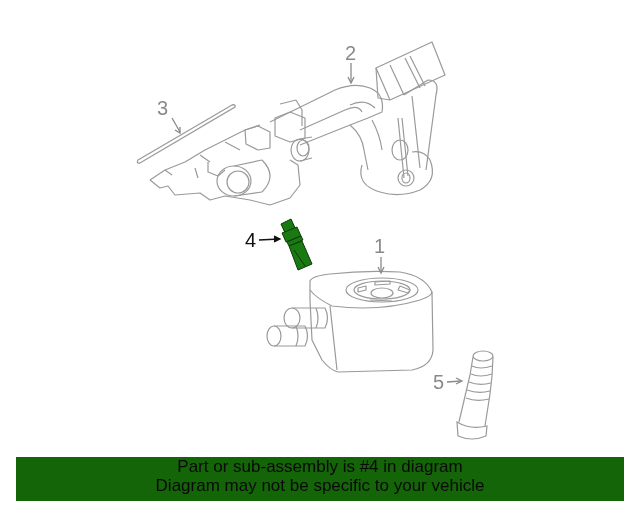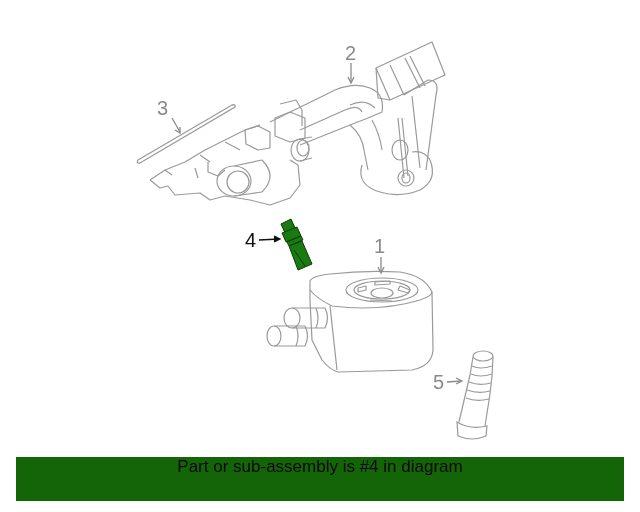--- a/index.html
+++ b/index.html
@@ -116,13 +116,14 @@
 </svg>
 
 <span class="callout gray" style="left:374px;top:236px;">1</span>
 <span class="callout gray" style="left:345px;top:43px;">2</span>
 <span class="callout gray" style="left:157px;top:98px;">3</span>
 <span class="callout black" style="left:245px;top:230px;">4</span>
 <span class="callout gray" style="left:433px;top:372px;">5</span>
 
 <div id="banner">
   <div>Part or sub-assembly is #4 in diagram</div>
+  <div>Diagram may not be specific to your vehicle</div>
 </div>
 
 </body></html>

